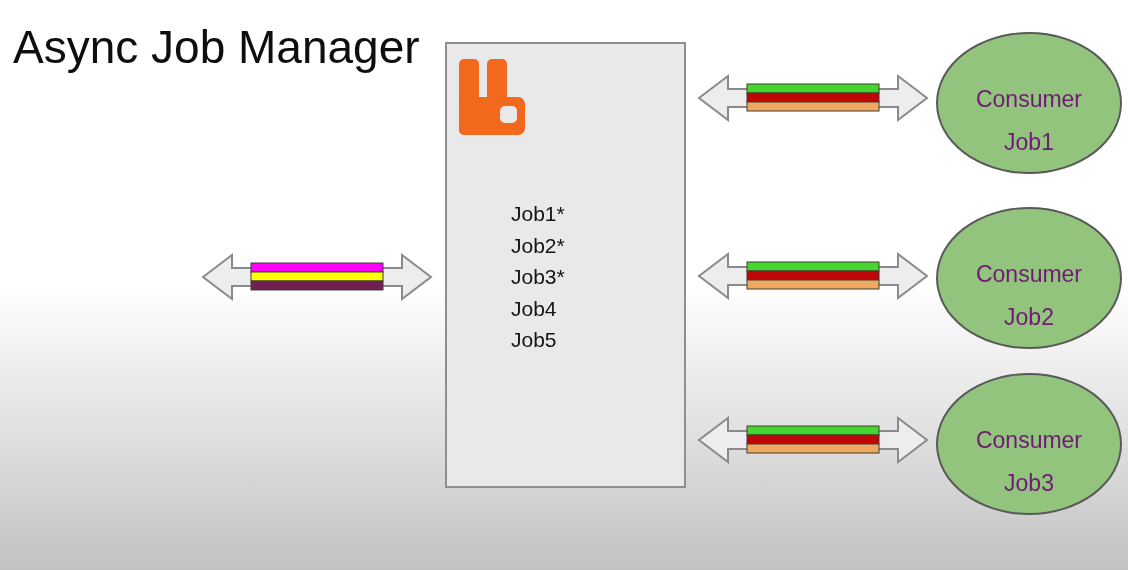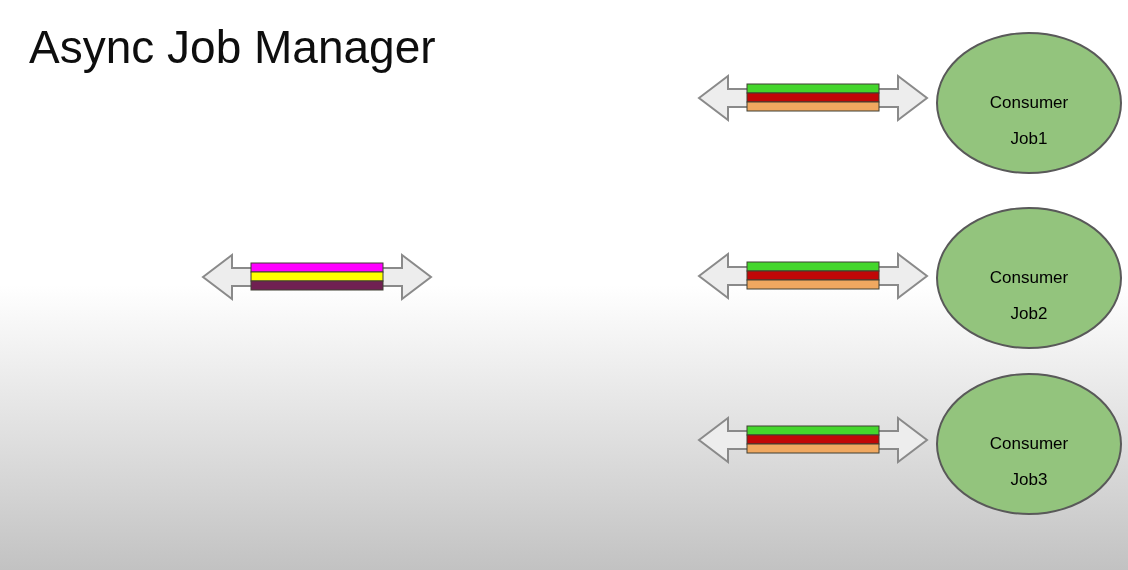--- a/index.html
+++ b/index.html
@@ -12,21 +12,20 @@
     font-family: "Liberation Sans", sans-serif;
     background: linear-gradient(180deg, #ffffff 0%, #ffffff 50%, #d4d4d4 86%, #c2c2c2 100%);
   }
   .title {
     position: absolute;
     left: 13px;
     top: 22px;
     font-size: 46px;
     line-height: 1.1;
     color: #0e0e0e;
-    margin-left: 16px;
   }
   .queue-box {
     position: absolute;
     left: 445px;
     top: 42px;
     width: 241px;
     height: 446px;
     background: #e9e9e9;
     border: 2px solid #8f8f8f;
   }
@@ -60,22 +59,22 @@
     border: 2px solid #4f4f4f;
     color: #ffffff;
     font-size: 21px;
   }
   .consumer {
     left: 936px;
     width: 186px;
     height: 142px;
     background: #93c47d;
     border: 2px solid #595959;
-    color: #000000;
-    font-size: 17px;
+    color: #701a75;
+    font-size: 23px;
     gap: 16px;
     padding-top: 36px;
   }
   .consumer-1 { top: 32px; }
   .consumer-2 { top: 207px; }
   .consumer-3 { top: 373px; }
   .arrow { position: absolute; }
   .arrow-body {
     fill: #ededed;
     stroke: #8a8a8a;
@@ -90,20 +89,37 @@
   .arrow-r2    { left: 697px; top: 248px; }
   .arrow-r3    { left: 697px; top: 412px; }
 </style>
 </head>
 <body>
 
 <div class="canvas">
 
   <div class="title">Async Job Manager</div>
 
+  <div class="queue-box">
+    <svg class="rmq" width="66" height="76" viewBox="0 0 66 76">
+      <g fill="#f2681c">
+        <rect x="0" y="0" width="20" height="76" rx="5"></rect>
+        <rect x="28" y="0" width="20" height="54" rx="5"></rect>
+        <rect x="0" y="38" width="66" height="38" rx="7"></rect>
+      </g>
+      <rect x="41" y="47" width="17" height="17" rx="5" fill="#e9e9e9"></rect>
+    </svg>
+    <div class="jobs">
+      <div>Job1*</div>
+      <div>Job2*</div>
+      <div>Job3*</div>
+      <div>Job4</div>
+      <div>Job5</div>
+    </div>
+  </div>
 
 
   <svg class="arrow arrow-left" width="232" height="56" viewBox="0 0 232 56">
     <polygon class="arrow-body" points="2,28 31,6 31,19 201,19 201,6 230,28 201,50 201,37 31,37 31,50"></polygon>
     <rect class="stripe" x="50" y="14" width="132" height="9" fill="#ff00ff"></rect>
     <rect class="stripe" x="50" y="23" width="132" height="9" fill="#ffff00"></rect>
     <rect class="stripe" x="50" y="32" width="132" height="9" fill="#702052"></rect>
   </svg>
 
   <svg class="arrow arrow-r1" width="232" height="56" viewBox="0 0 232 56">

